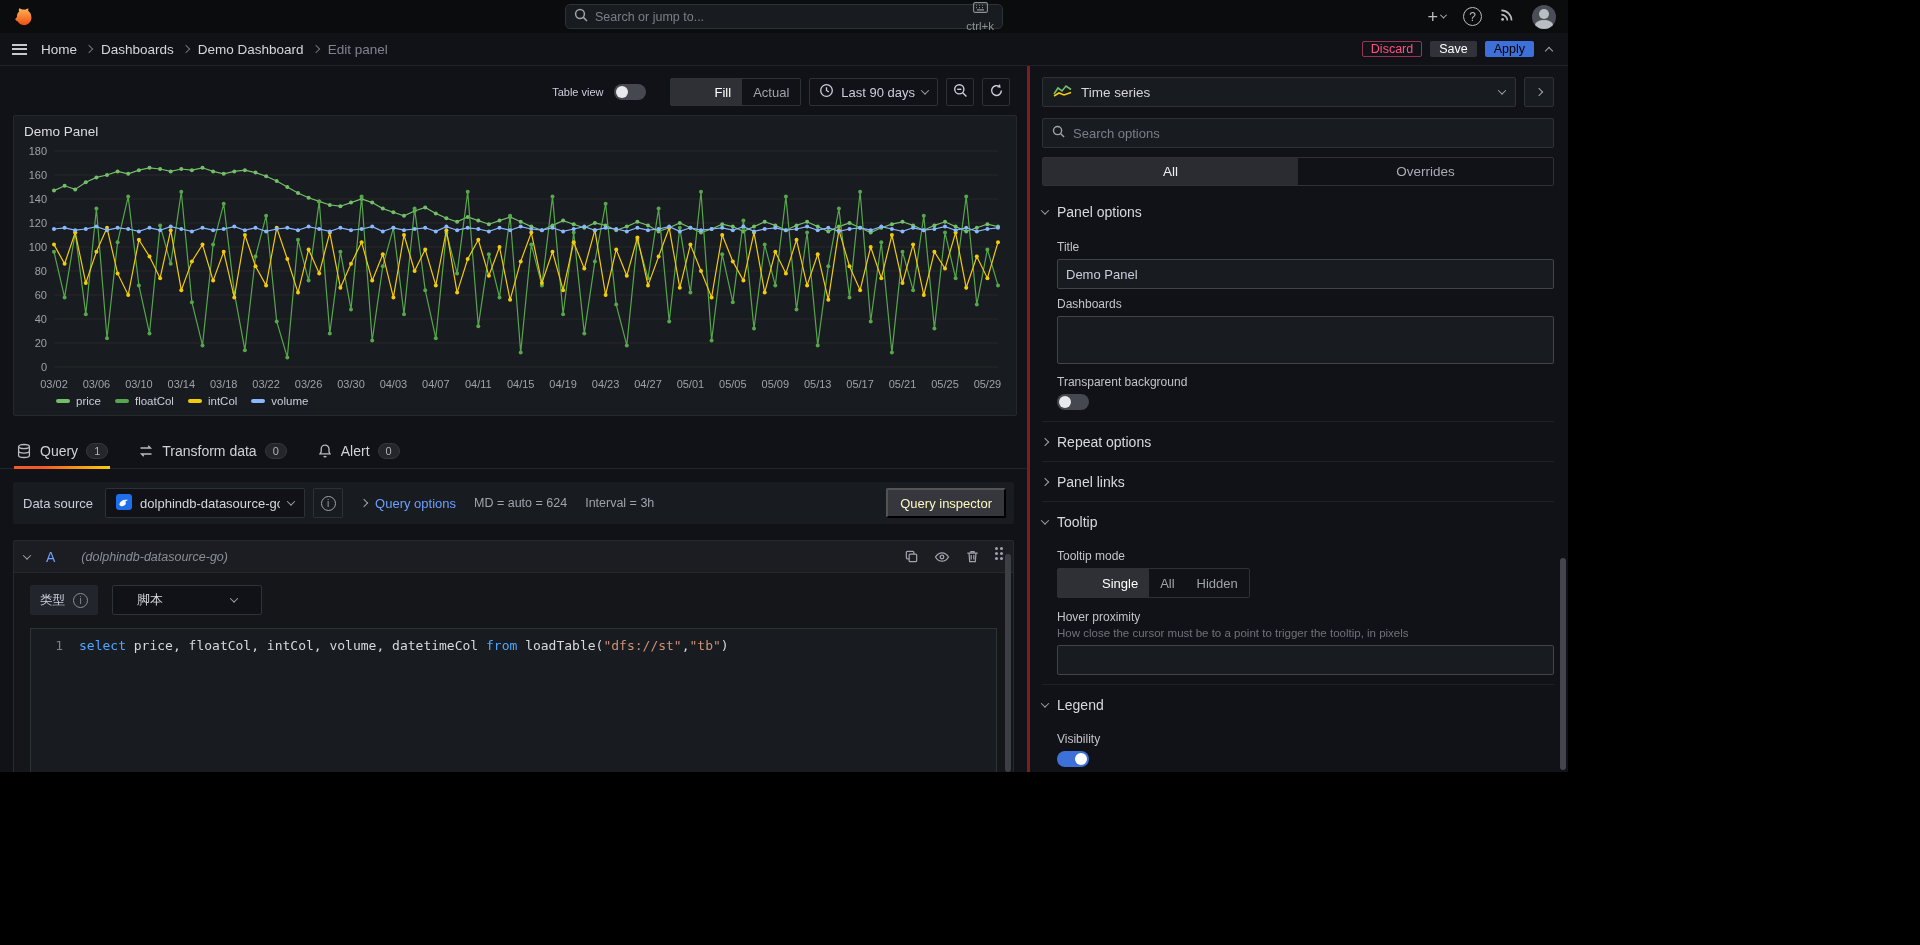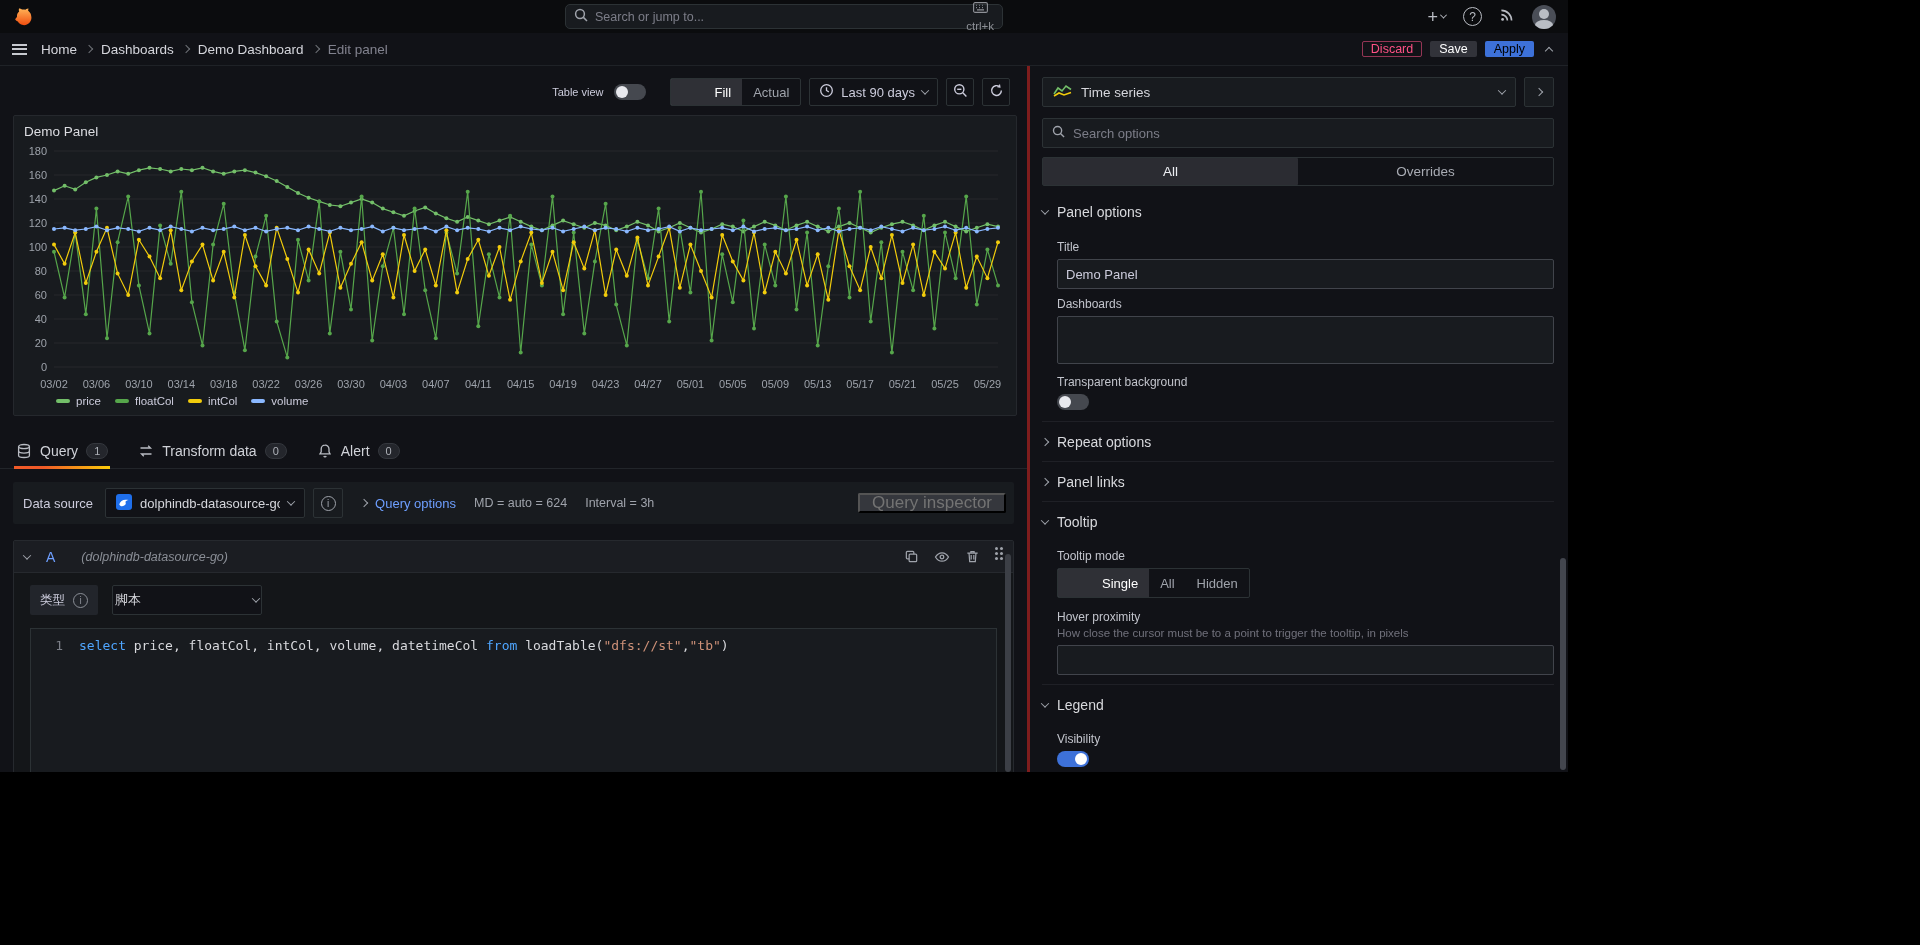--- a/index.html
+++ b/index.html
@@ -79,36 +79,36 @@
   
   .ds-row { margin:13px 13px 0; background:#181b1f; border-radius:2px; padding:6px 8px; display:flex; align-items:center; gap:8px; flex:none; }
   .ds-label { font-size:13px; color:#ccccdc; margin:0 4px 0 2px; }
   .ds-picker { height:30px; background:#111217; border:1px solid #2c3235; border-radius:2px; display:flex; align-items:center; gap:8px; padding:0 10px; width:200px; cursor:pointer; }
   .ds-picker .name { flex:1; font-size:13px; color:#d5d6dc; white-space:nowrap; overflow:hidden; }
   .sq-btn { width:30px; height:30px; border:1px solid #2c3235; border-radius:2px; display:flex; align-items:center; justify-content:center; color:#9fa3ab; cursor:pointer; }
   .info-circle { width:15px; height:15px; border:1.3px solid currentColor; border-radius:50%; font-size:10px; font-style:normal; display:flex; align-items:center; justify-content:center; }
   .qopts { display:flex; align-items:center; gap:8px; margin-left:10px; cursor:pointer; color:#9fa3ab; }
   .qopts .lbl { color:#6e9fff; font-size:13px; }
   .ds-meta { color:#9fa3ab; font-size:12.5px; margin-left:10px; }
-  .btn-inspector { height:20px; padding:0 12px; background:rgba(204,204,220,0.16); border-radius:2px; color:#737373; font-size:17px; display:flex; align-items:center; cursor:pointer; }
+  .btn-inspector { height:30px; padding:0 12px; background:rgba(204,204,220,0.16); border-radius:2px; color:#fef9c3; font-size:13px; display:flex; align-items:center; cursor:pointer; }
 
   
   .query-card { margin:16px 13px 0; border:1px solid #26292e; border-radius:2px; flex:none; }
   .q-head { height:32px; display:flex; align-items:center; gap:10px; padding:0 10px; background:#1b1d22; border-bottom:1px solid #26292e; }
   .q-head .chev { color:#9fa3ab; }
   .refid { color:#6e9fff; font-weight:500; font-size:14px; margin-left:6px; cursor:pointer; }
   .ds-hint { font-style:italic; color:#8a8e96; font-size:12.5px; margin-left:16px; }
   .q-icons { margin-left:auto; display:flex; align-items:center; gap:15px; color:#9fa3ab; }
   .q-icons > span { cursor:pointer; display:flex; }
   .grip { width:3px; height:3px; background:#9fa3ab; border-radius:50%; box-shadow:5px 0 0 #9fa3ab,0 5px 0 #9fa3ab,5px 5px 0 #9fa3ab,0 10px 0 #9fa3ab,5px 10px 0 #9fa3ab; margin:-10px 5px 0 0; }
   .q-body { background:#141619; padding:12px 16px 24px; }
   .q-controls { display:flex; align-items:stretch; gap:14px; }
   .chip { background:#22252b; border-radius:2px; height:30px; display:flex; align-items:center; gap:8px; padding:0 10px; color:#ccccdc; font-size:12.5px; }
   .chip .info-circle { color:#8a8e96; }
-  .mini-select { height:30px; background:#111217; border:1px solid #2c3235; border-radius:2px; display:flex; align-items:center; padding:0 2px; width:150px; color:#d5d6dc; font-size:13px; cursor:pointer; }
+  .mini-select { height:30px; background:#111217; border:1px solid #2c3235; border-radius:2px; display:flex; align-items:center; padding:0 24px; width:150px; color:#d5d6dc; font-size:13px; cursor:pointer; }
   .mini-select .chev { margin-left:auto; color:#9fa3ab; }
   .code-editor { margin-top:13px; border:1px solid #2c3235; background:#181b1f; height:300px; display:flex; font-family:"DejaVu Sans Mono",monospace; font-size:13px; padding-top:9px; }
   .gutter { width:48px; text-align:right; padding-right:16px; color:#7b7f87; flex:none; }
   .code-line { white-space:pre; color:#d8d9dd; }
   .tok-keyword { color:#4fa6ff; }
   .tok-plain { color:#d8d9dd; }
   .tok-string { color:#ce9178; }
 
   .vscroll-left { position:absolute; right:16px; top:488px; width:6px; height:218px; background:#3c3f46; border-radius:3px; cursor:pointer; }
 

